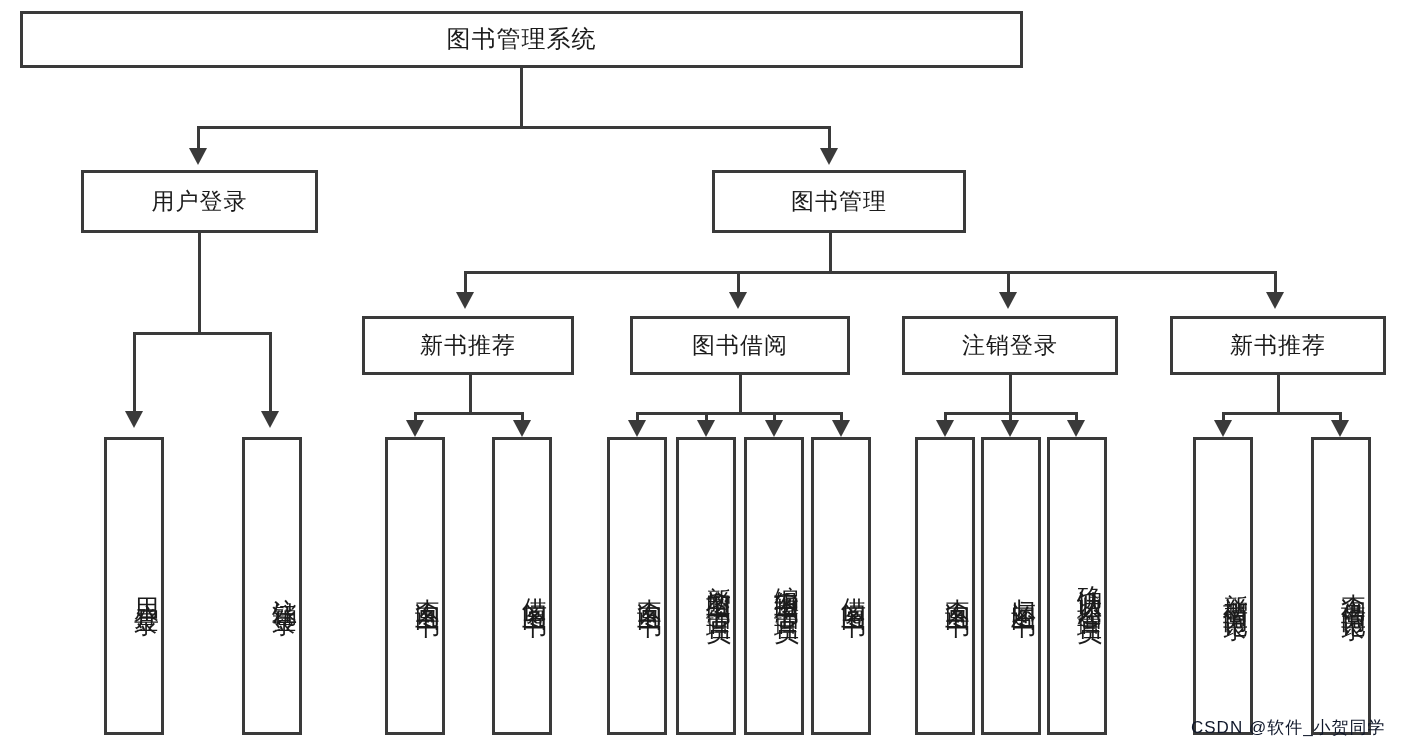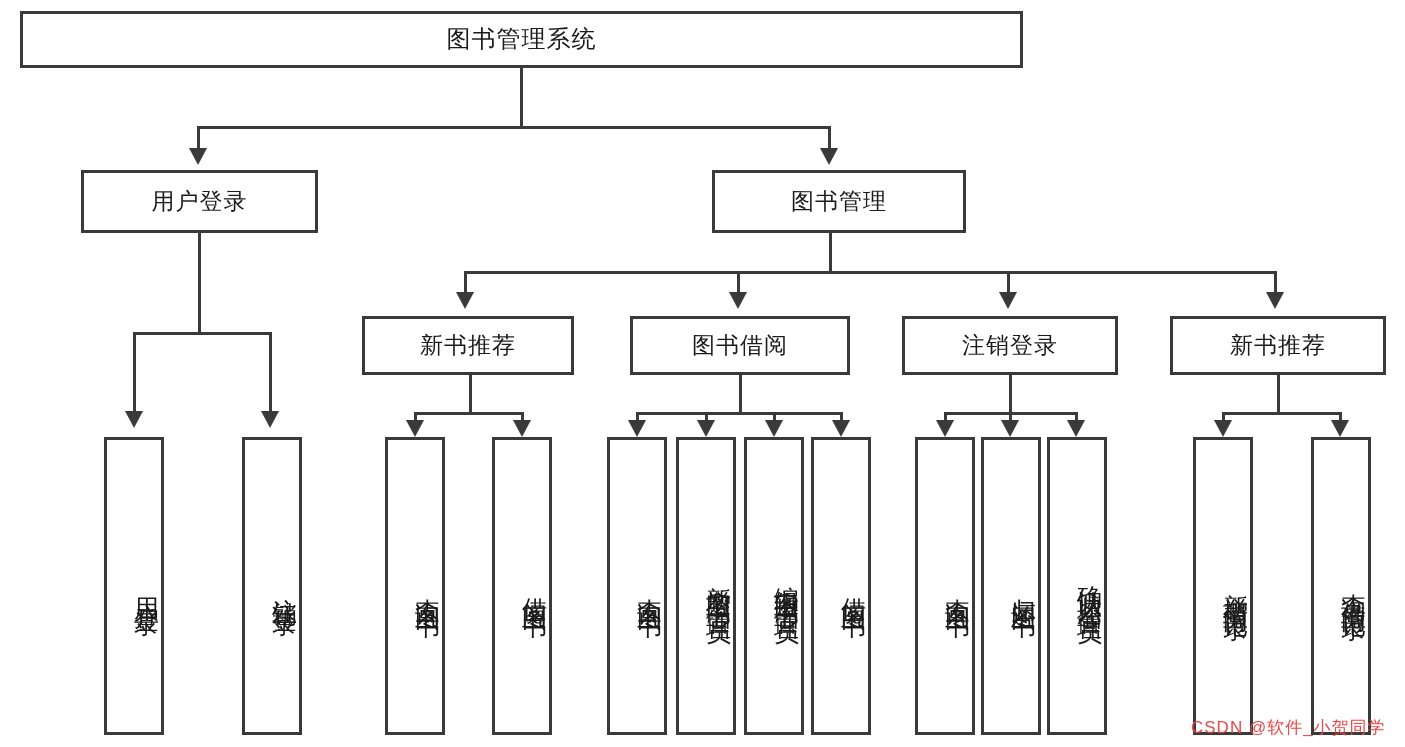--- a/index.html
+++ b/index.html
@@ -57,21 +57,21 @@
   .arrow{
     position:absolute;
     width:0;height:0;
     border-left:9px solid transparent;
     border-right:9px solid transparent;
     border-top:17px solid #3a3a3a;
   }
   
   #watermark{
     position:absolute;
-    color:#ef4444;
+    color:#0f172a;
     font-size:17px;
     letter-spacing:1px;
     white-space:nowrap;
     user-select:none;
   }
 </style>
 </head>
 <body>
 
 <div id="canvas">

